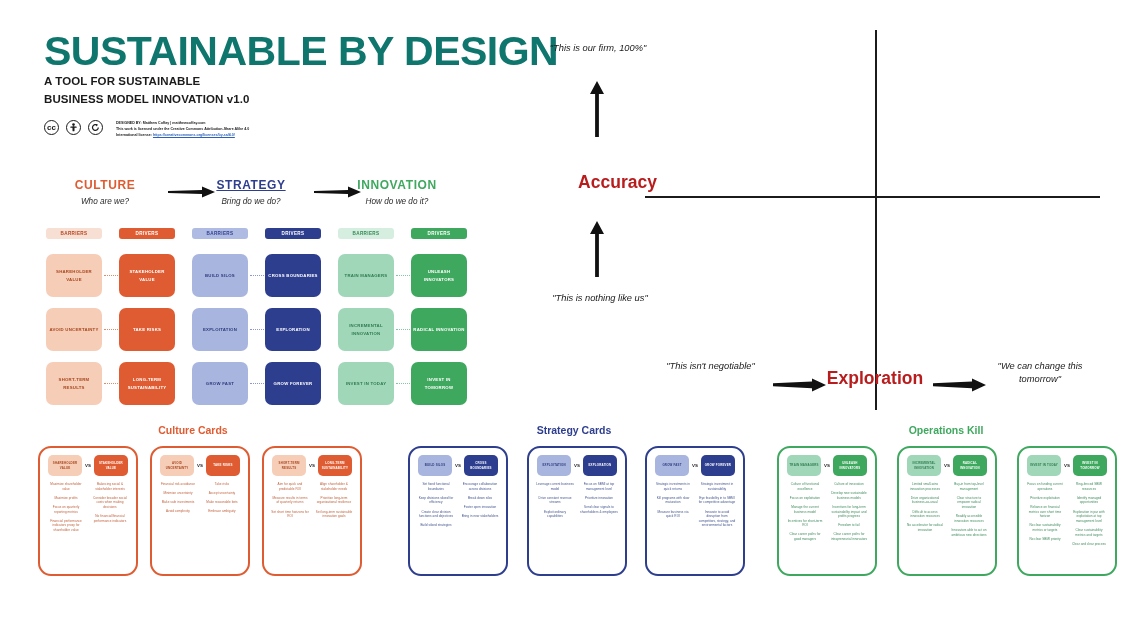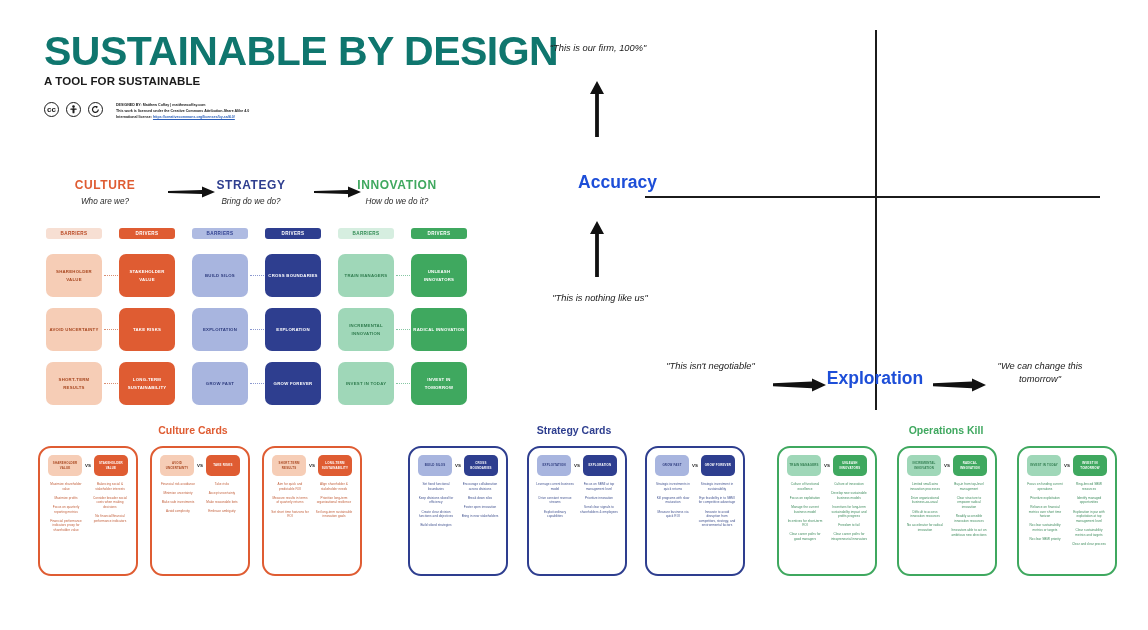--- a/index.html
+++ b/index.html
@@ -41,21 +41,21 @@
   .cso-col-head .nm {
     font-size: 12px; font-weight: 700; letter-spacing: 0.6px;
   }
   .cso-col-head .q {
     margin-top: 5px; font-size: 8.2px; font-style: italic; color: #2b2b2b;
   }
   .cso-col-head.c1 { left: 0px; }
   .cso-col-head.c2 { left: 146px; }
   .cso-col-head.c3 { left: 292px; }
   .cso-col-head.c1 .nm { color: #DF5C32; }
-  .cso-col-head.c2 .nm { color: #2E3E8F; }
+  .cso-col-head.c2 .nm { color: #2E3E8F; text-decoration: underline; }
   .cso-col-head.c3 .nm { color: #3FA85F; }
 
   .flow-arrow { position: absolute; top: 8px; height: 10px; }
   .flow-arrow svg { display: block; }
   .flow-arrow.a1 { left: 122px; }
   .flow-arrow.a2 { left: 268px; }
 
   
   #pill-row { position: relative; height: 20px; margin-top: 10px; }
   .pill {
@@ -94,21 +94,21 @@
   .drv-o { background: #3FA85F; color: #ffffff; }
   .box-bar-o { background: #9FD7B8; color: #2f7c4e; }
   .box-drv-o { background: #3FA85F; color: #ffffff; }
 
   
   #matrix { position: absolute; left: 490px; top: 20px; width: 620px; height: 400px; }
   #m-vline { position: absolute; left: 385px; top: 10px; width: 2px; height: 380px; background: #1b1b1b; }
   #m-hline { position: absolute; left: 155px; top: 176px; width: 455px; height: 2px; background: #1b1b1b; }
 
   .m-axis-title { position: absolute; text-align: center; }
-  .m-axis-title .t { font-size: 17.5px; font-weight: 700; color: #1d4ed8; }
+  .m-axis-title .t { font-size: 17.5px; font-weight: 700; color: #b91c1c; }
   .m-axis-title .s { margin-top: 3px; font-size: 9.6px; color: #1b1b1b; line-height: 1.35; }
 
   #acc-title { left: 35px; top: 152px; width: 185px; }
   #feas-title { left: 300px; top: 348px; width: 170px; }
 
   .m-note { position: absolute; font-size: 9.3px; font-style: italic; color: #1b1b1b; line-height: 1.45; text-align: center; }
   #note-top { left: 48px; top: 22px; width: 120px; }
   #note-bottom { left: 30px; top: 272px; width: 160px; }
   #note-left { left: 168px; top: 340px; width: 105px; }
   #note-right { left: 490px; top: 340px; width: 120px; }
@@ -158,20 +158,21 @@
 </style>
 </head>
 <body>
 
 <div id="canvas">
 
   <div id="title-block">
     <div id="main-title">SUSTAINABLE BY DESIGN</div>
     <div id="subtitle">
       <div>A TOOL FOR SUSTAINABLE</div>
+      <div>BUSINESS MODEL INNOVATION v1.0</div>
     </div>
     <div id="license-row">
       <div class="cc-badge">cc</div>
       <div class="cc-badge">
         <svg width="11" height="11" viewBox="0 0 11 11">
           <circle cx="5.5" cy="2.6" r="1.3" fill="#1b1b1b"></circle>
           <rect x="4.5" y="4.3" width="2" height="5" rx="0.9" fill="#1b1b1b"></rect>
           <rect x="2.3" y="4.6" width="6.4" height="1.2" rx="0.6" fill="#1b1b1b"></rect>
         </svg>
       </div>

